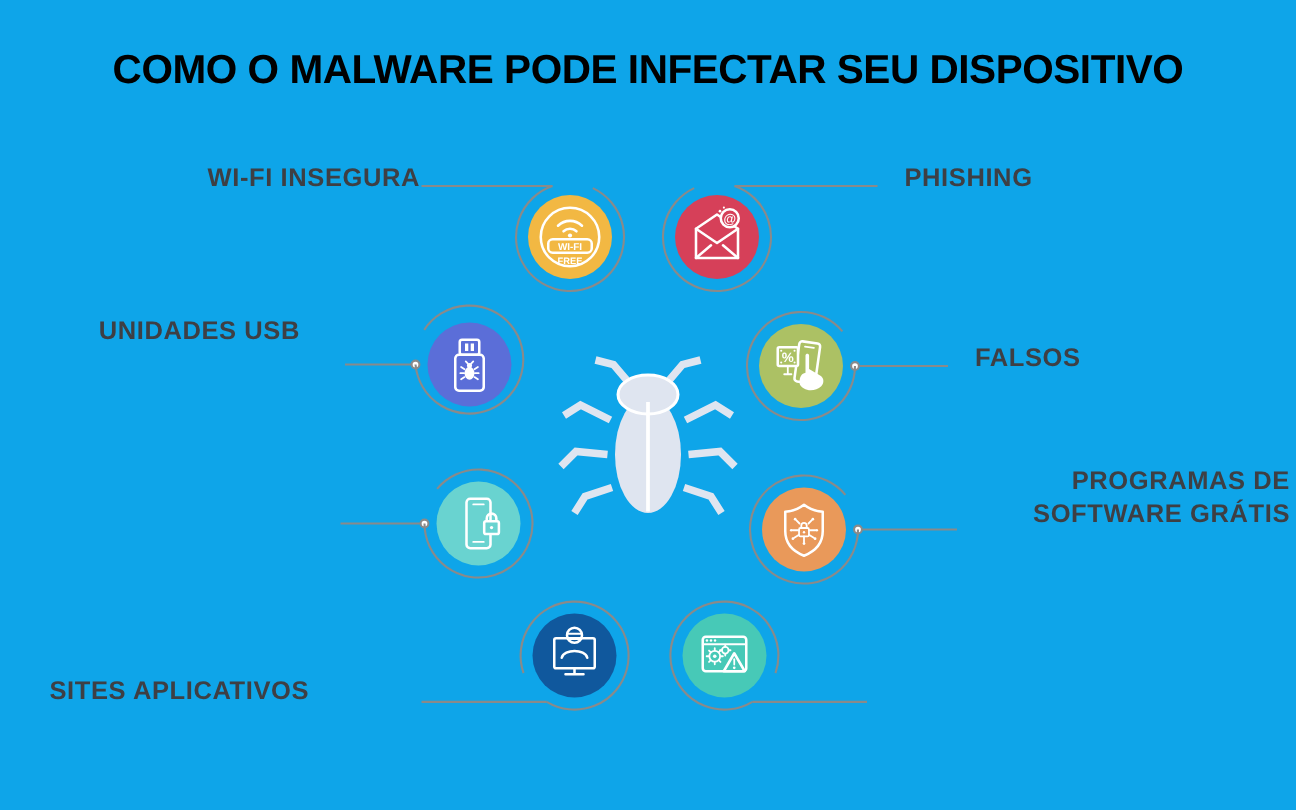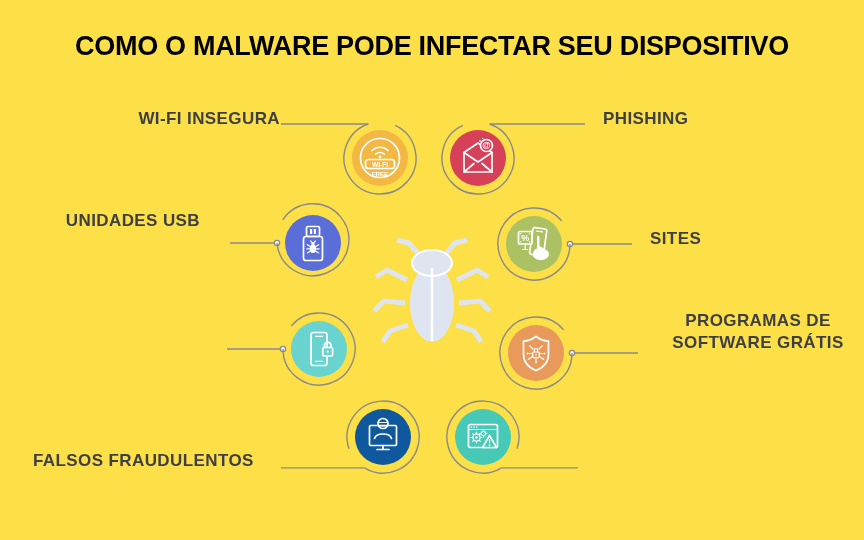--- a/index.html
+++ b/index.html
@@ -1,23 +1,23 @@
 <!DOCTYPE html>
 <html><head>
 <meta charset="utf-8">
 <style>
   html,body{margin:0;padding:0;background:#fff;}
-  .canvas{position:relative;width:864px;height:540px;background:#fde047;overflow:hidden;
+  .canvas{position:relative;width:864px;height:540px;background:#0ea5e9;overflow:hidden;
           font-family:"Liberation Sans",sans-serif;}
   .title{position:absolute;top:31px;left:0;width:100%;text-align:center;
          font-size:27px;font-weight:900;letter-spacing:-0.3px;color:#000;white-space:nowrap;}
   .label{position:absolute;font-size:17px;font-weight:700;color:#3E3F44;
          letter-spacing:0.4px;line-height:21px;}
   .label.right{}
-  .label.left{text-align:center;}
+  .label.left{text-align:right;}
   .node{position:absolute;width:56px;height:56px;border-radius:50%;
         display:flex;align-items:center;justify-content:center;}
   .node svg{width:56px;height:56px;display:block;}
   svg.overlay{position:absolute;left:0;top:0;width:864px;height:540px;pointer-events:none;}
   .ico{fill:none;stroke:#fff;stroke-width:1.7;stroke-linecap:round;stroke-linejoin:round;}
   .ico-thin{fill:none;stroke:#fff;stroke-width:1.2;stroke-linecap:round;stroke-linejoin:round;}
   .ico-fill{fill:#fff;stroke:none;}
   .ico-txt{fill:#fff;stroke:none;font-family:"Liberation Sans",sans-serif;font-weight:700;}
   .conn{fill:none;stroke-width:1.4;}
   .conn-dot{stroke-width:1.4;fill:#fff;}
@@ -85,23 +85,23 @@
       <g>
         <path class="conn" d="M 501.5 467.9 H 578"></path>
         <path class="conn" d="M 517 448.7 A 36 36 0 1 0 501.5 467.9"></path>
       </g>
     </g>
   </svg>
 
   <div class="label right" style="right:584px;top:108px;">WI-FI INSEGURA</div>
   <div class="label left" style="left:603px;top:108px;">PHISHING</div>
   <div class="label right" style="right:664px;top:210px;">UNIDADES USB</div>
-  <div class="label left" style="left:650px;top:228px;">SITES</div>
-  <div class="label left" style="left:672px;top:310px;width:172px;line-height:22px;">PROGRAMAS DE SOFTWARE GRÁTIS</div>
-  <div class="label left" style="left:33px;top:450px;">FALSOS FRAUDULENTOS</div>
+  <div class="label left" style="left:650px;top:228px;">FALSOS</div>
+  <div class="label left" style="left:688px;top:310px;width:172px;line-height:22px;">PROGRAMAS DE SOFTWARE GRÁTIS</div>
+  <div class="label left" style="left:33px;top:450px;">SITES APLICATIVOS</div>
 
   <div class="node" style="left: 352px; top: 130px; background: rgb(242, 184, 67);">
     <svg viewBox="0 0 56 56">
       <circle class="ico" cx="28" cy="28" r="19.5" stroke-width="1.5"></circle>
       <path class="ico" d="M 20 20.5 A 11.5 11.5 0 0 1 36 20.5"></path>
       <path class="ico" d="M 23.7 24.2 A 6.3 6.3 0 0 1 32.3 24.2"></path>
       <circle class="ico-fill" cx="28" cy="27" r="1.4"></circle>
       <rect class="ico" x="13.5" y="29.5" width="29" height="9" rx="3" stroke-width="1.5"></rect>
       <text class="ico-txt" x="28" y="36.6" font-size="6.6" text-anchor="middle">WI-FI</text>
       <text class="ico-txt" x="28" y="45.8" font-size="6.2" text-anchor="middle">FREE</text>

